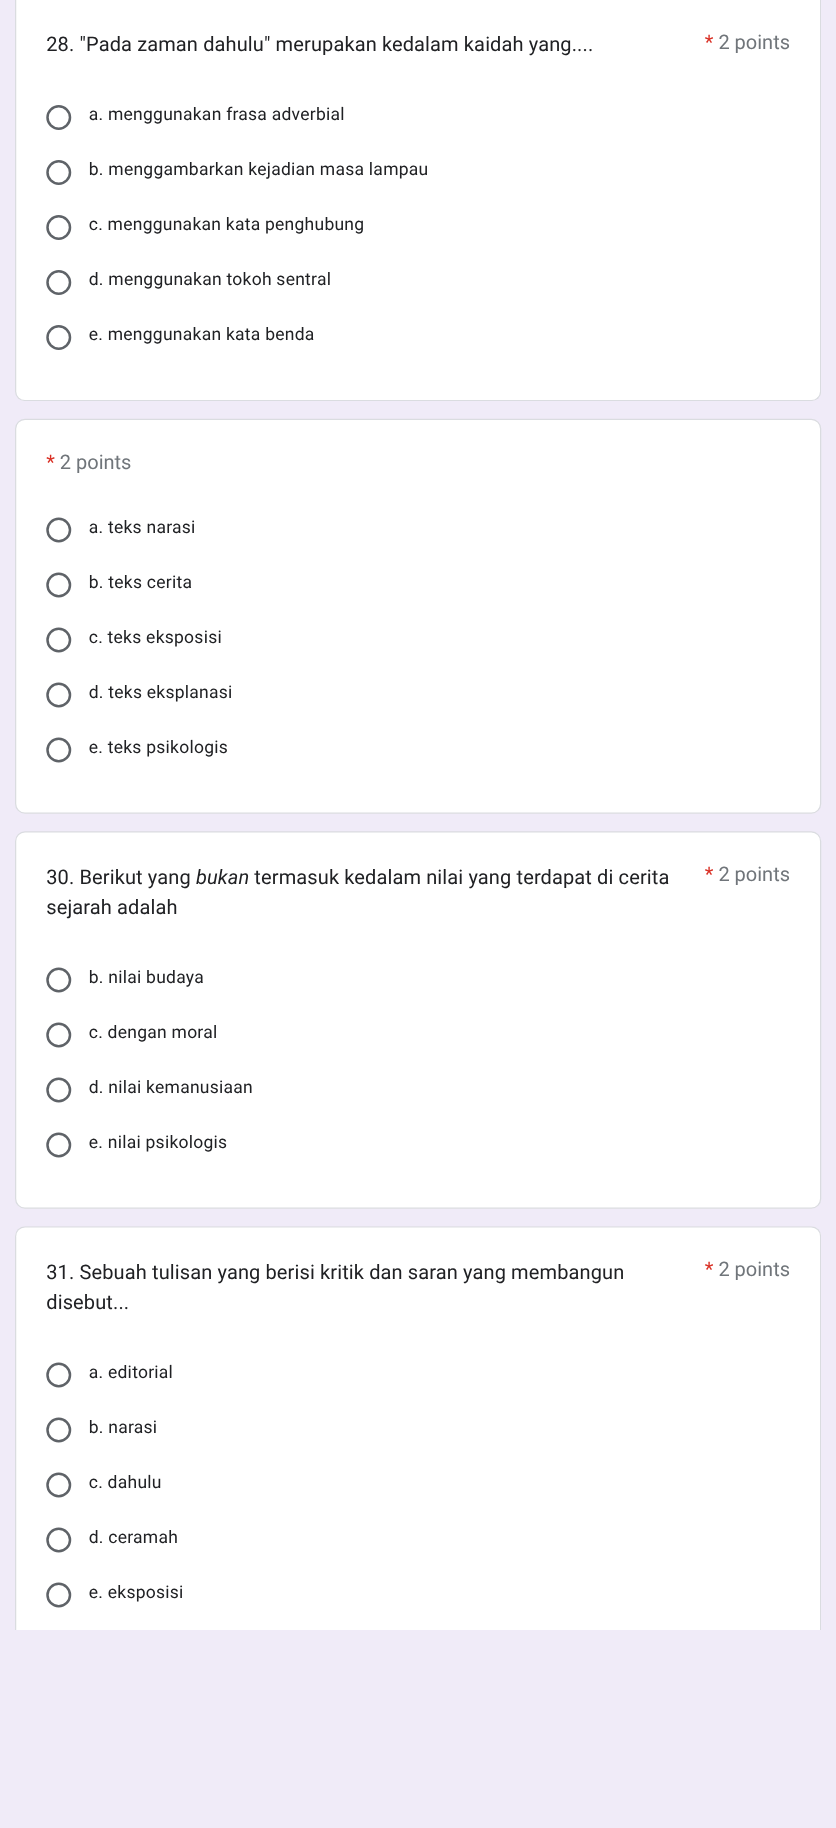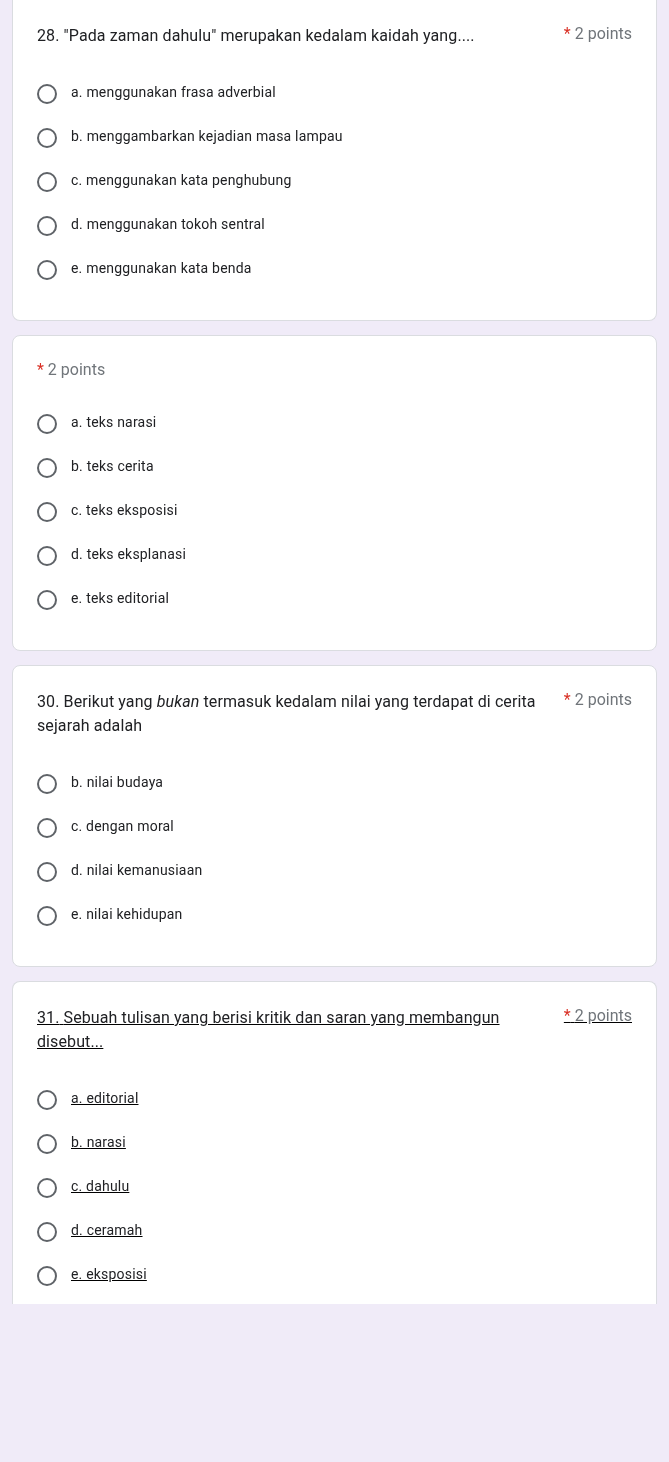--- a/index.html
+++ b/index.html
@@ -21,21 +21,20 @@
     border-top-right-radius: 0;
     margin-top: 0;
     border-top: none;
   }
   .card.last {
     border-bottom-left-radius: 0;
     border-bottom-right-radius: 0;
     margin-bottom: 0;
     border-bottom: none;
     padding-bottom: 6px;
-    text-decoration: underline;
   }
   .qhead {
     display: flex;
     align-items: flex-start;
     justify-content: space-between;
     gap: 16px;
     margin-bottom: 24px;
   }
   .qtext {
     font-size: 16px;
@@ -130,21 +129,21 @@
     <label class="opt">
         <span class="radio"></span>
         <span class="opt-label">c. teks eksposisi</span>
       </label>
     <label class="opt">
         <span class="radio"></span>
         <span class="opt-label">d. teks eksplanasi</span>
       </label>
     <label class="opt">
         <span class="radio"></span>
-        <span class="opt-label">e. teks editorial</span>
+        <span class="opt-label">e. teks psikologis</span>
       </label>
   </div>
 </div>
 
 <div class="card">
   <div class="qhead">
     <div class="qtext">
       <span>30.</span>
       <span>Berikut yang </span><span class="italic">bukan</span><span> termasuk kedalam nilai yang terdapat di cerita sejarah adalah</span>
     </div>
@@ -161,21 +160,21 @@
     <label class="opt">
         <span class="radio"></span>
         <span class="opt-label">c. dengan moral</span>
       </label>
     <label class="opt">
         <span class="radio"></span>
         <span class="opt-label">d. nilai kemanusiaan</span>
       </label>
     <label class="opt">
         <span class="radio"></span>
-        <span class="opt-label">e. nilai kehidupan</span>
+        <span class="opt-label">e. nilai psikologis</span>
       </label>
   </div>
 </div>
 
 <div class="card last">
   <div class="qhead">
     <div class="qtext">
       <span>31.</span>
       <span>Sebuah tulisan yang berisi kritik dan saran yang membangun disebut...</span>
     </div>

